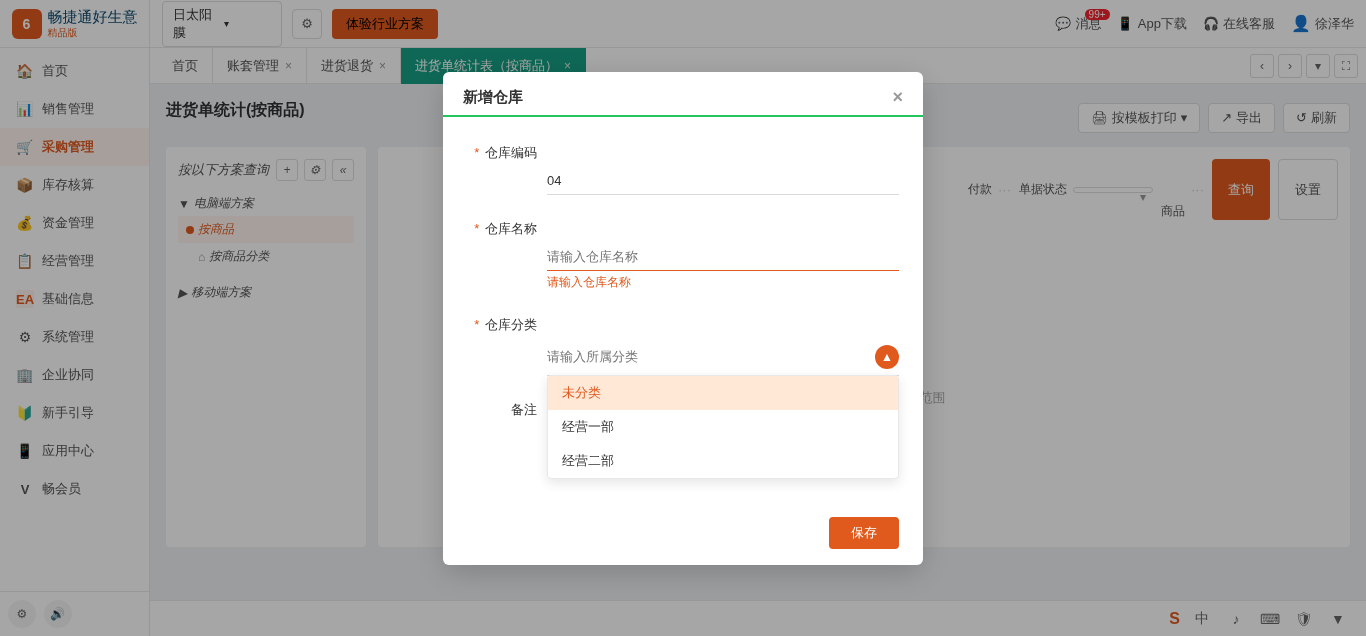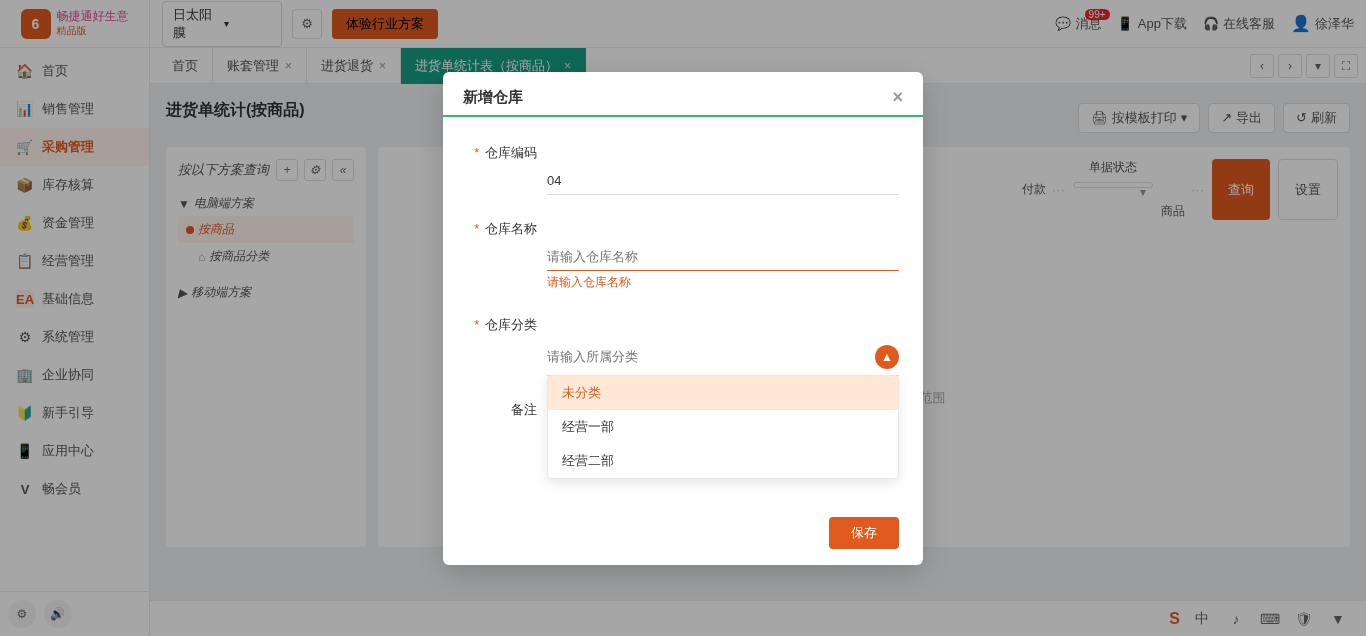--- a/index.html
+++ b/index.html
@@ -17,21 +17,21 @@
       top: 0; left: 0; right: 0;
       z-index: 100;
     }
     .logo-icon {
       width: 30px; height: 30px;
       background: #e05a1e;
       border-radius: 6px;
       display: flex; align-items: center; justify-content: center;
       color: #fff; font-weight: bold; font-size: 14px;
     }
-    .logo-text { font-size: 12px; color: #ec4899; line-height: 1.3; }
+    .logo-text { font-size: 15px; color: #0c4a6e; line-height: 1.3; }
     .logo-sub { font-size: 10px; color: #e05a1e; }
 
     .topbar-mid {
       flex: 1;
       display: flex;
       align-items: center;
       gap: 10px;
     }
     .store-selector {
       display: flex; align-items: center; gap: 4px;
@@ -486,21 +486,21 @@
         </div>
       </div>
     </div>
 
     <div class="right-panel">
       <div style="display:flex; justify-content:flex-end; gap:8px; margin-bottom:10px;">
         <div style="display:flex; align-items:center; gap:6px;">
           <span style="color:#555; font-size:12px;">付款</span>
           <span style="color:#ccc;">···</span>
         </div>
-        <div style="display:flex; align-items:center; gap:6px;flex-direction:column;">
+        <div style="display:flex; align-items:center; gap:6px;">
           <span style="color:#555; font-size:12px;">单据状态</span>
           <div style="border:1px solid #ddd; border-radius:3px; padding:2px 20px 2px 6px; font-size:12px; color:#bbb; position:relative; min-width:80px;">
             <span></span>
             <span style="position:absolute;right:6px; color:#999;">▾</span>
           </div>
         </div>
         <div style="display:flex; align-items:center; gap:6px;">
           <span style="color:#555; font-size:12px;margin-top:44px;">商品</span>
           <span style="color:#ccc;">···</span>
         </div>

